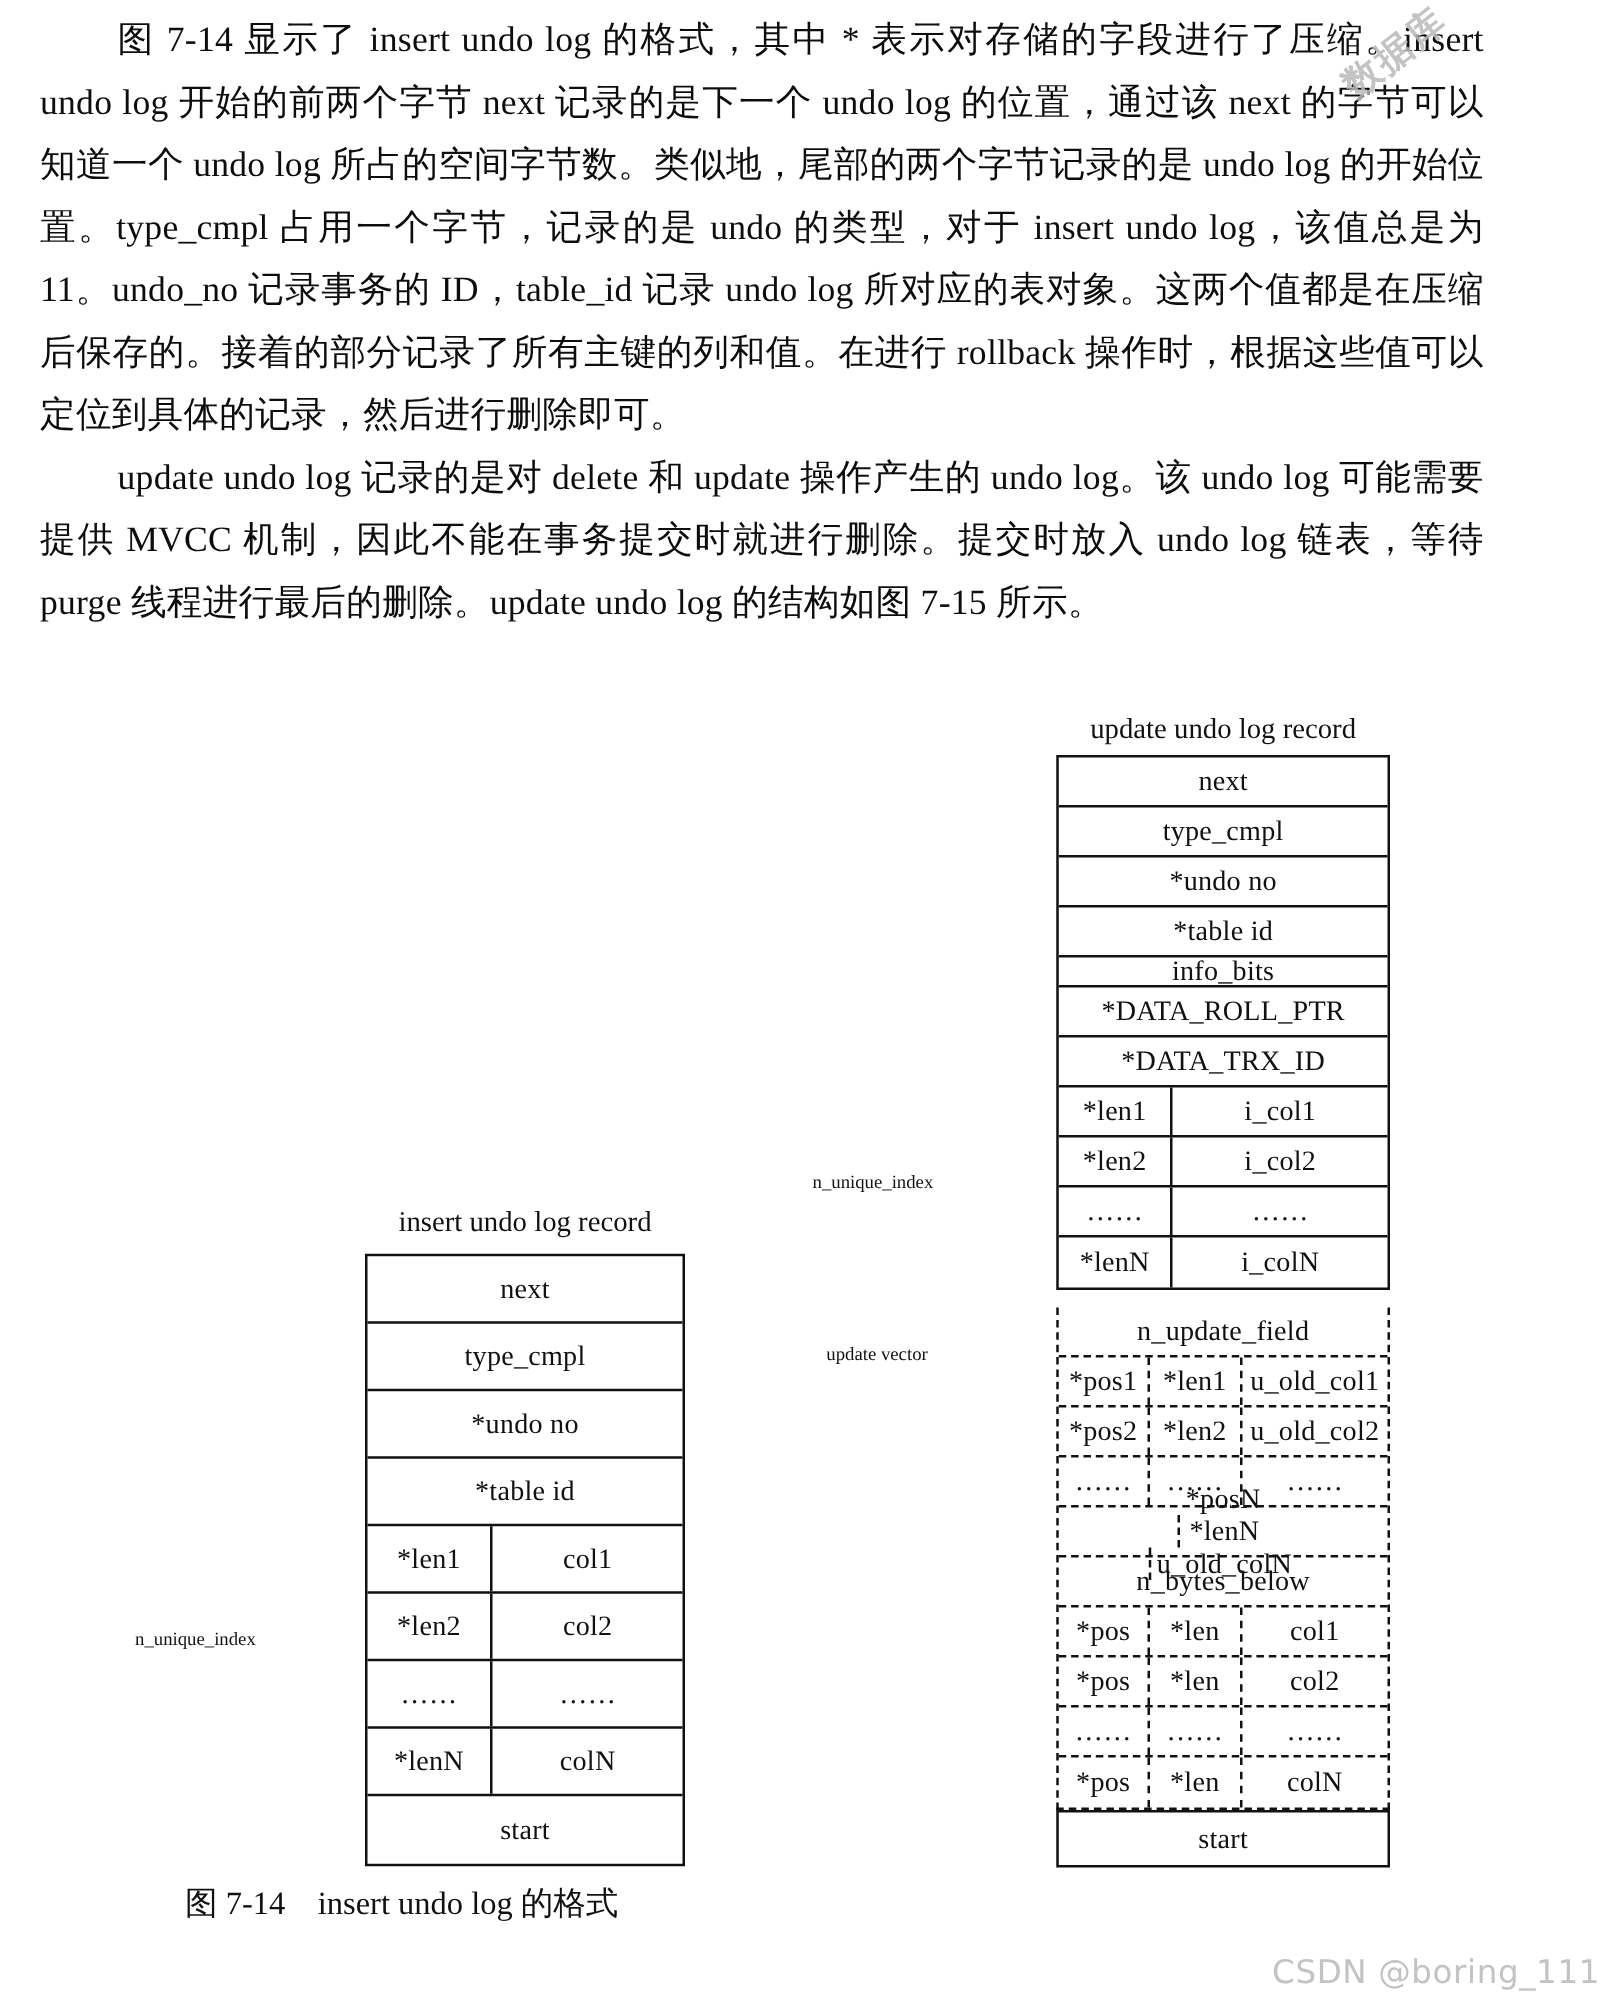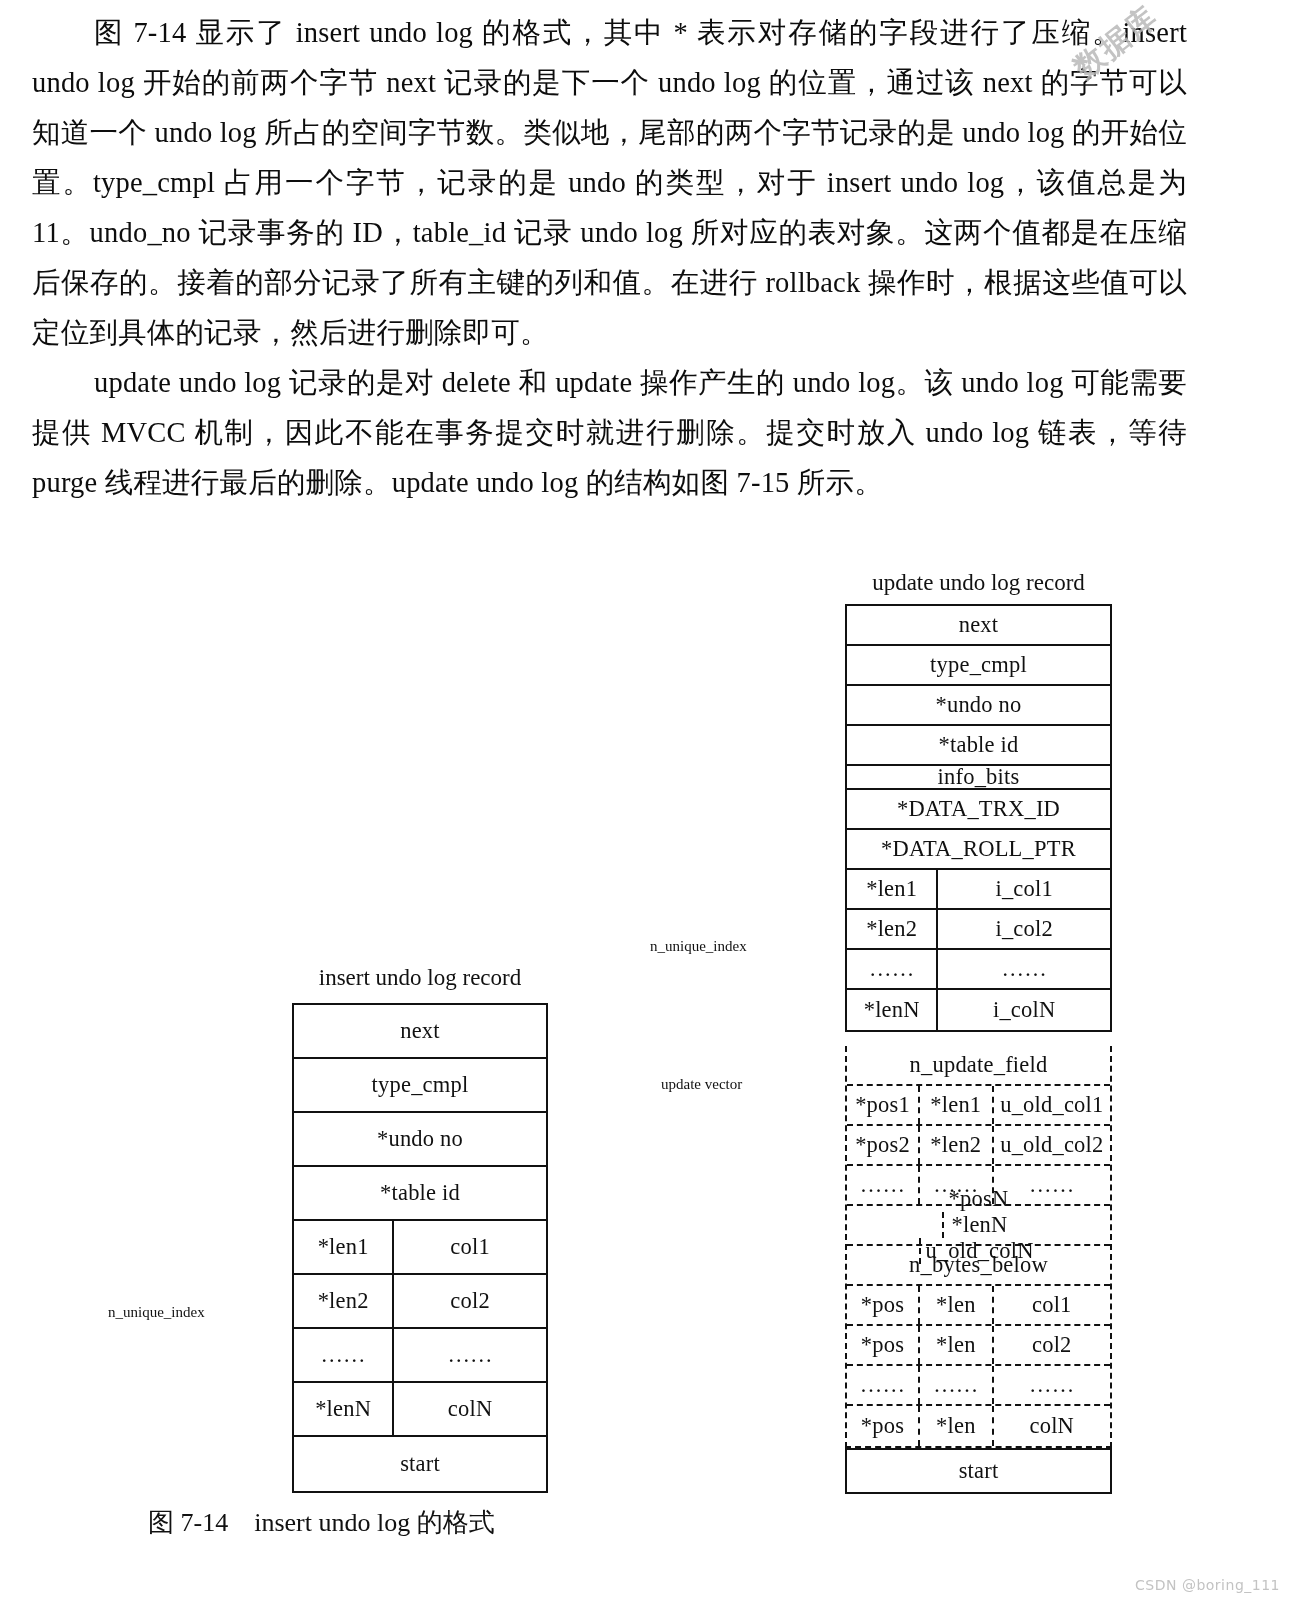--- a/index.html
+++ b/index.html
@@ -130,21 +130,21 @@
     font-weight: bold;
     transform: rotate(-38deg);
     letter-spacing: 2px;
     opacity: 0.85;
     font-family: "DejaVu Sans", sans-serif;
   }
   .wm-csdn {
     position: absolute;
     right: 18px;
     bottom: 10px;
-    font-size: 14px;
+    font-size: 26px;
     color: #c3c3c3;
     font-family: "DejaVu Sans", sans-serif;
     letter-spacing: 0.5px;
   }
 </style>
 </head>
 <body>
 
 <div class="prose">
   <p class="para indent">图 7-14 显示了 insert undo log 的格式，其中 * 表示对存储的字段进行了压缩。insert undo log 开始的前两个字节 next 记录的是下一个 undo log 的位置，通过该 next 的字节可以知道一个 undo log 所占的空间字节数。类似地，尾部的两个字节记录的是 undo log 的开始位置。type_cmpl 占用一个字节，记录的是 undo 的类型，对于 insert undo log，该值总是为 11。undo_no 记录事务的 ID，table_id 记录 undo log 所对应的表对象。这两个值都是在压缩后保存的。接着的部分记录了所有主键的列和值。在进行 rollback 操作时，根据这些值可以定位到具体的记录，然后进行删除即可。</p>
@@ -207,24 +207,24 @@
       <div class="row" style="height: 40px;">
         <div class="cell" style="width: 100%; flex: 0 0 100%;">*undo no</div>
       </div>
       <div class="row" style="height: 40px;">
         <div class="cell" style="width: 100%; flex: 0 0 100%;">*table id</div>
       </div>
       <div class="row" style="height: 24px;">
         <div class="cell" style="width: 100%; flex: 0 0 100%;">info_bits</div>
       </div>
       <div class="row" style="height: 40px;">
+        <div class="cell" style="width: 100%; flex: 0 0 100%;">*DATA_ROLL_PTR</div>
+      </div>
+      <div class="row" style="height: 40px;">
         <div class="cell" style="width: 100%; flex: 0 0 100%;">*DATA_TRX_ID</div>
-      </div>
-      <div class="row" style="height: 40px;">
-        <div class="cell" style="width: 100%; flex: 0 0 100%;">*DATA_ROLL_PTR</div>
       </div>
       <div class="row" style="height: 40px;">
         <div class="cell" style="width: 34%; flex: 0 0 34%;">*len1</div>
         <div class="cell" style="width: 66%; flex: 0 0 66%;">i_col1</div>
       </div>
       <div class="row" style="height: 40px;">
         <div class="cell" style="width: 34%; flex: 0 0 34%;">*len2</div>
         <div class="cell" style="width: 66%; flex: 0 0 66%;">i_col2</div>
       </div>
       <div class="row" style="height: 40px;">

